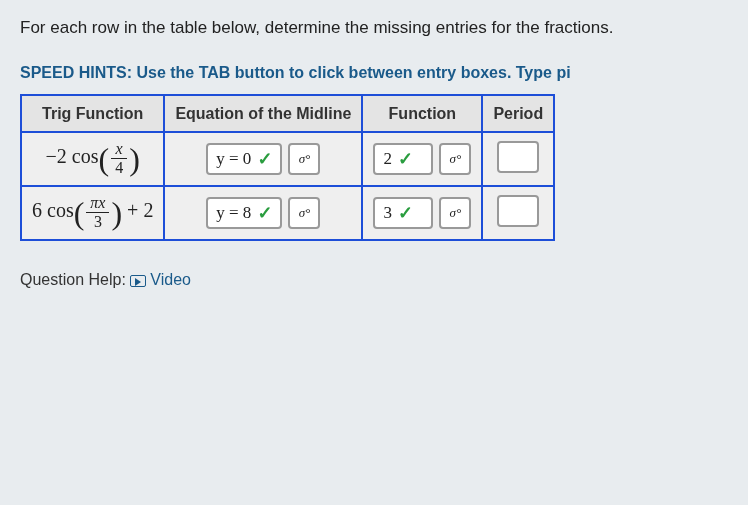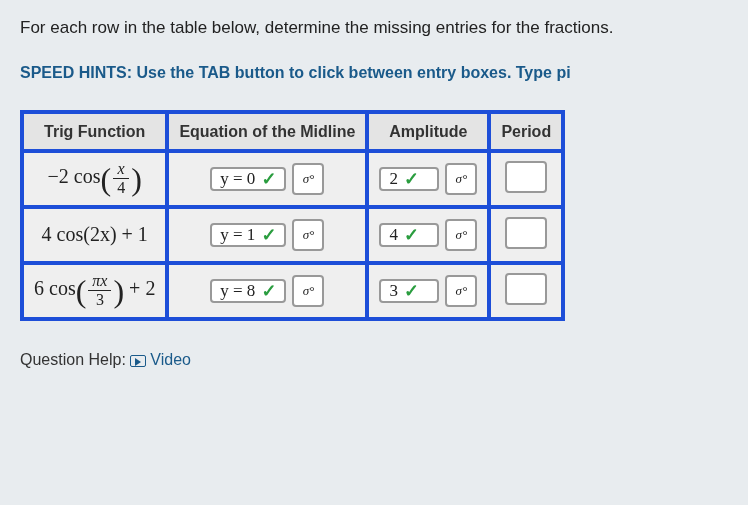--- a/index.html
+++ b/index.html
@@ -14,28 +14,28 @@
     .instructions {
       font-size: 17px;
       line-height: 1.4;
       margin-bottom: 24px;
       font-weight: 500;
     }
     .speed-hints {
       color: #1a5a8a;
       font-weight: 600;
       font-size: 16px;
-      margin-bottom: 28px;
+      margin-bottom: 12px;
     }
     table {
       border-collapse: collapse;
       background: #f0f0f0;
     }
     th, td {
-      border: 4px solid #1d4ed8;
+      border: 2px solid #1d4ed8;
       padding: 8px 10px;
       text-align: center;
       vertical-align: middle;
     }
     th {
       background: #e4e4e4;
       font-weight: 700;
       font-size: 16px;
       color: #333;
       line-height: 1.2;
@@ -60,21 +60,21 @@
     .answer-box {
       display: inline-flex;
       align-items: center;
       background: #fff;
       border: 2px solid #999;
       border-radius: 4px;
       padding: 4px 8px;
       font-family: 'Times New Roman', serif;
       font-size: 17px;
       min-width: 60px;
-      height: 24px;
+      height: 32px;
     }
     .answer-box .check {
       color: #2a9d3f;
       font-weight: bold;
       margin-left: 6px;
       font-size: 18px;
     }
     .format-btn {
       display: inline-flex;
       align-items: center;
@@ -134,21 +134,21 @@
 
 <div class="instructions">For each row in the table below, determine the missing entries for the fractions.</div>
 
 <div class="speed-hints">SPEED HINTS: Use the TAB button to click between entry boxes. Type pi</div>
 
 <table>
   <thead>
     <tr>
       <th>Trig Function</th>
       <th>Equation of the Midline</th>
-      <th>Amplitude</th>
+      <th>Function</th>
       <th>Period</th>
     </tr>
   </thead>
   <tbody>
 
     <tr>
       <td class="trig-cell">
         <span>−2 cos</span><span class="paren">(</span><span class="frac"><span class="num">x</span><span class="den">4</span></span><span class="paren">)</span><span></span>
       </td>
       <td>
@@ -167,46 +167,20 @@
               <span class="check">✓</span>
             </span>
           <span class="format-btn">σ°</span>
         </span>
       </td>
       <td>
         <span class="empty-box"></span>
       </td>
     </tr>
 
-    <tr>
-      <td class="trig-cell">
-        <span>4 cos(2x) + 1</span>
-      </td>
-      <td>
-        <span class="cell-wrap">
-          <span class="answer-box">
-              <span>y = 1</span>
-              <span class="check">✓</span>
-            </span>
-          <span class="format-btn">σ°</span>
-        </span>
-      </td>
-      <td>
-        <span class="cell-wrap">
-          <span class="answer-box">
-              <span>4</span>
-              <span class="check">✓</span>
-            </span>
-          <span class="format-btn">σ°</span>
-        </span>
-      </td>
-      <td>
-        <span class="empty-box"></span>
-      </td>
-    </tr>
 
     <tr>
       <td class="trig-cell">
         <span>6 cos</span><span class="paren">(</span><span class="frac"><span class="num">πx</span><span class="den">3</span></span><span class="paren">)</span><span> + 2</span>
       </td>
       <td>
         <span class="cell-wrap">
           <span class="answer-box">
               <span>y = 8</span>
               <span class="check">✓</span>

